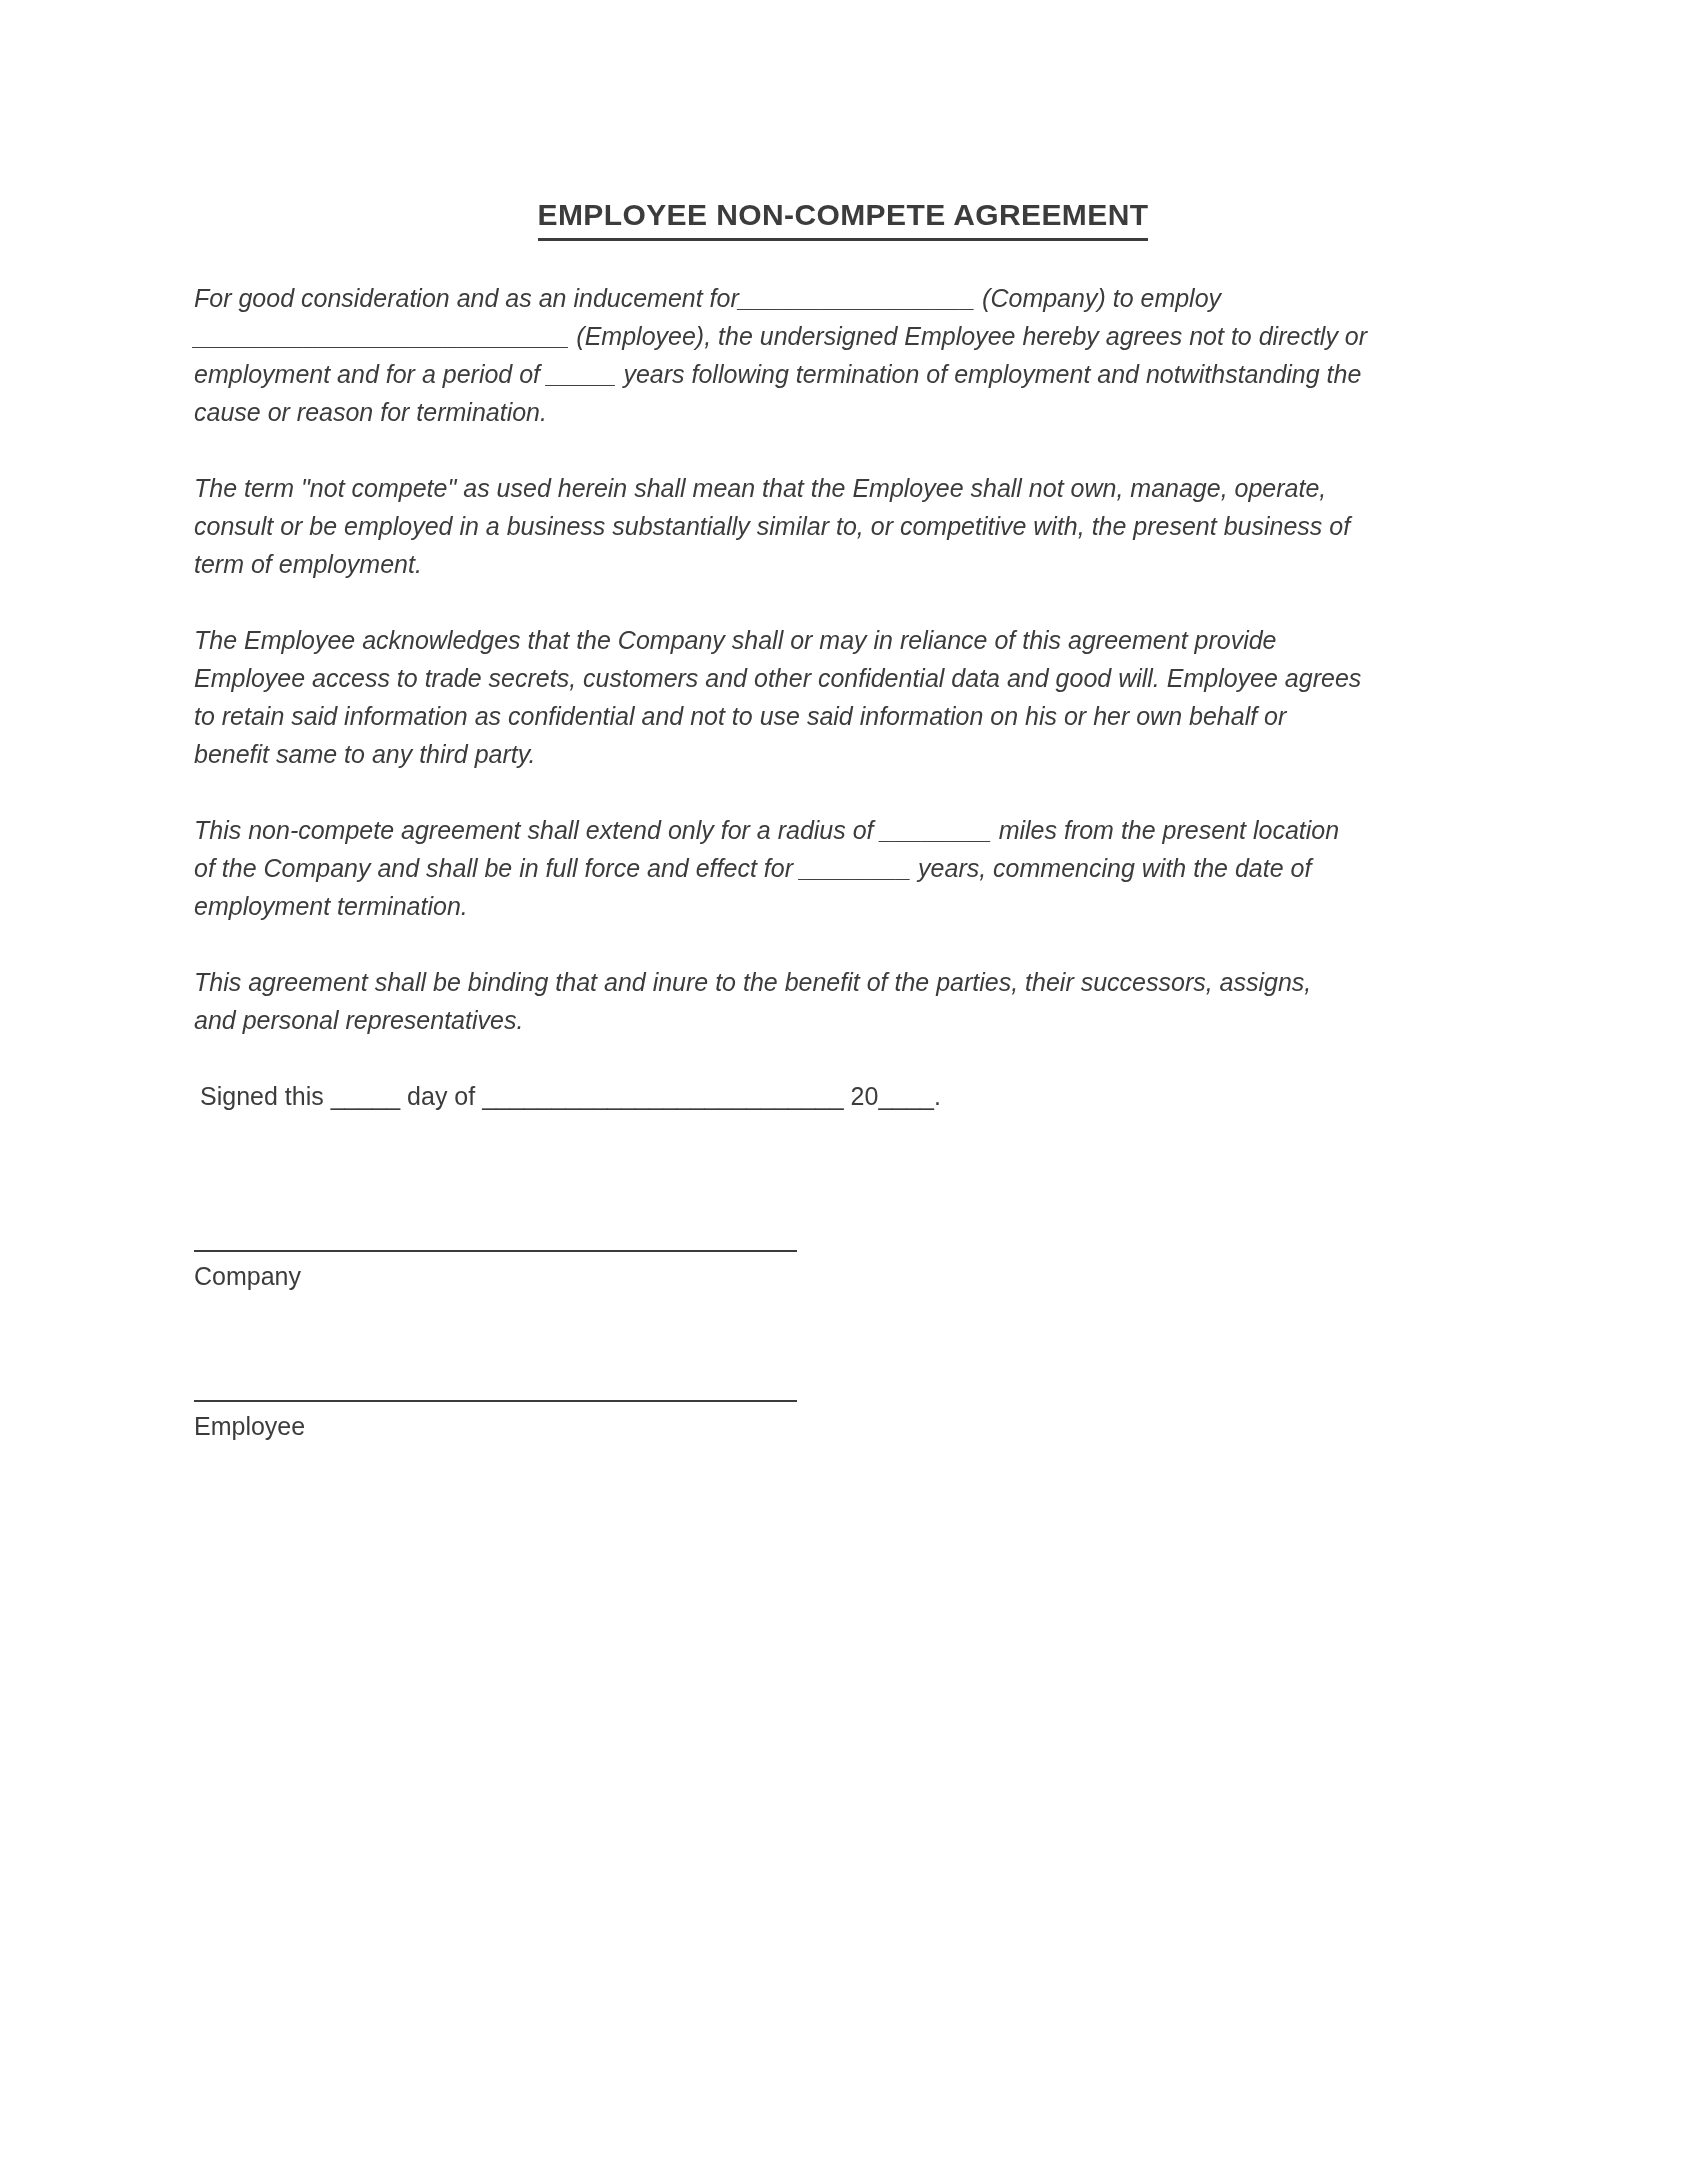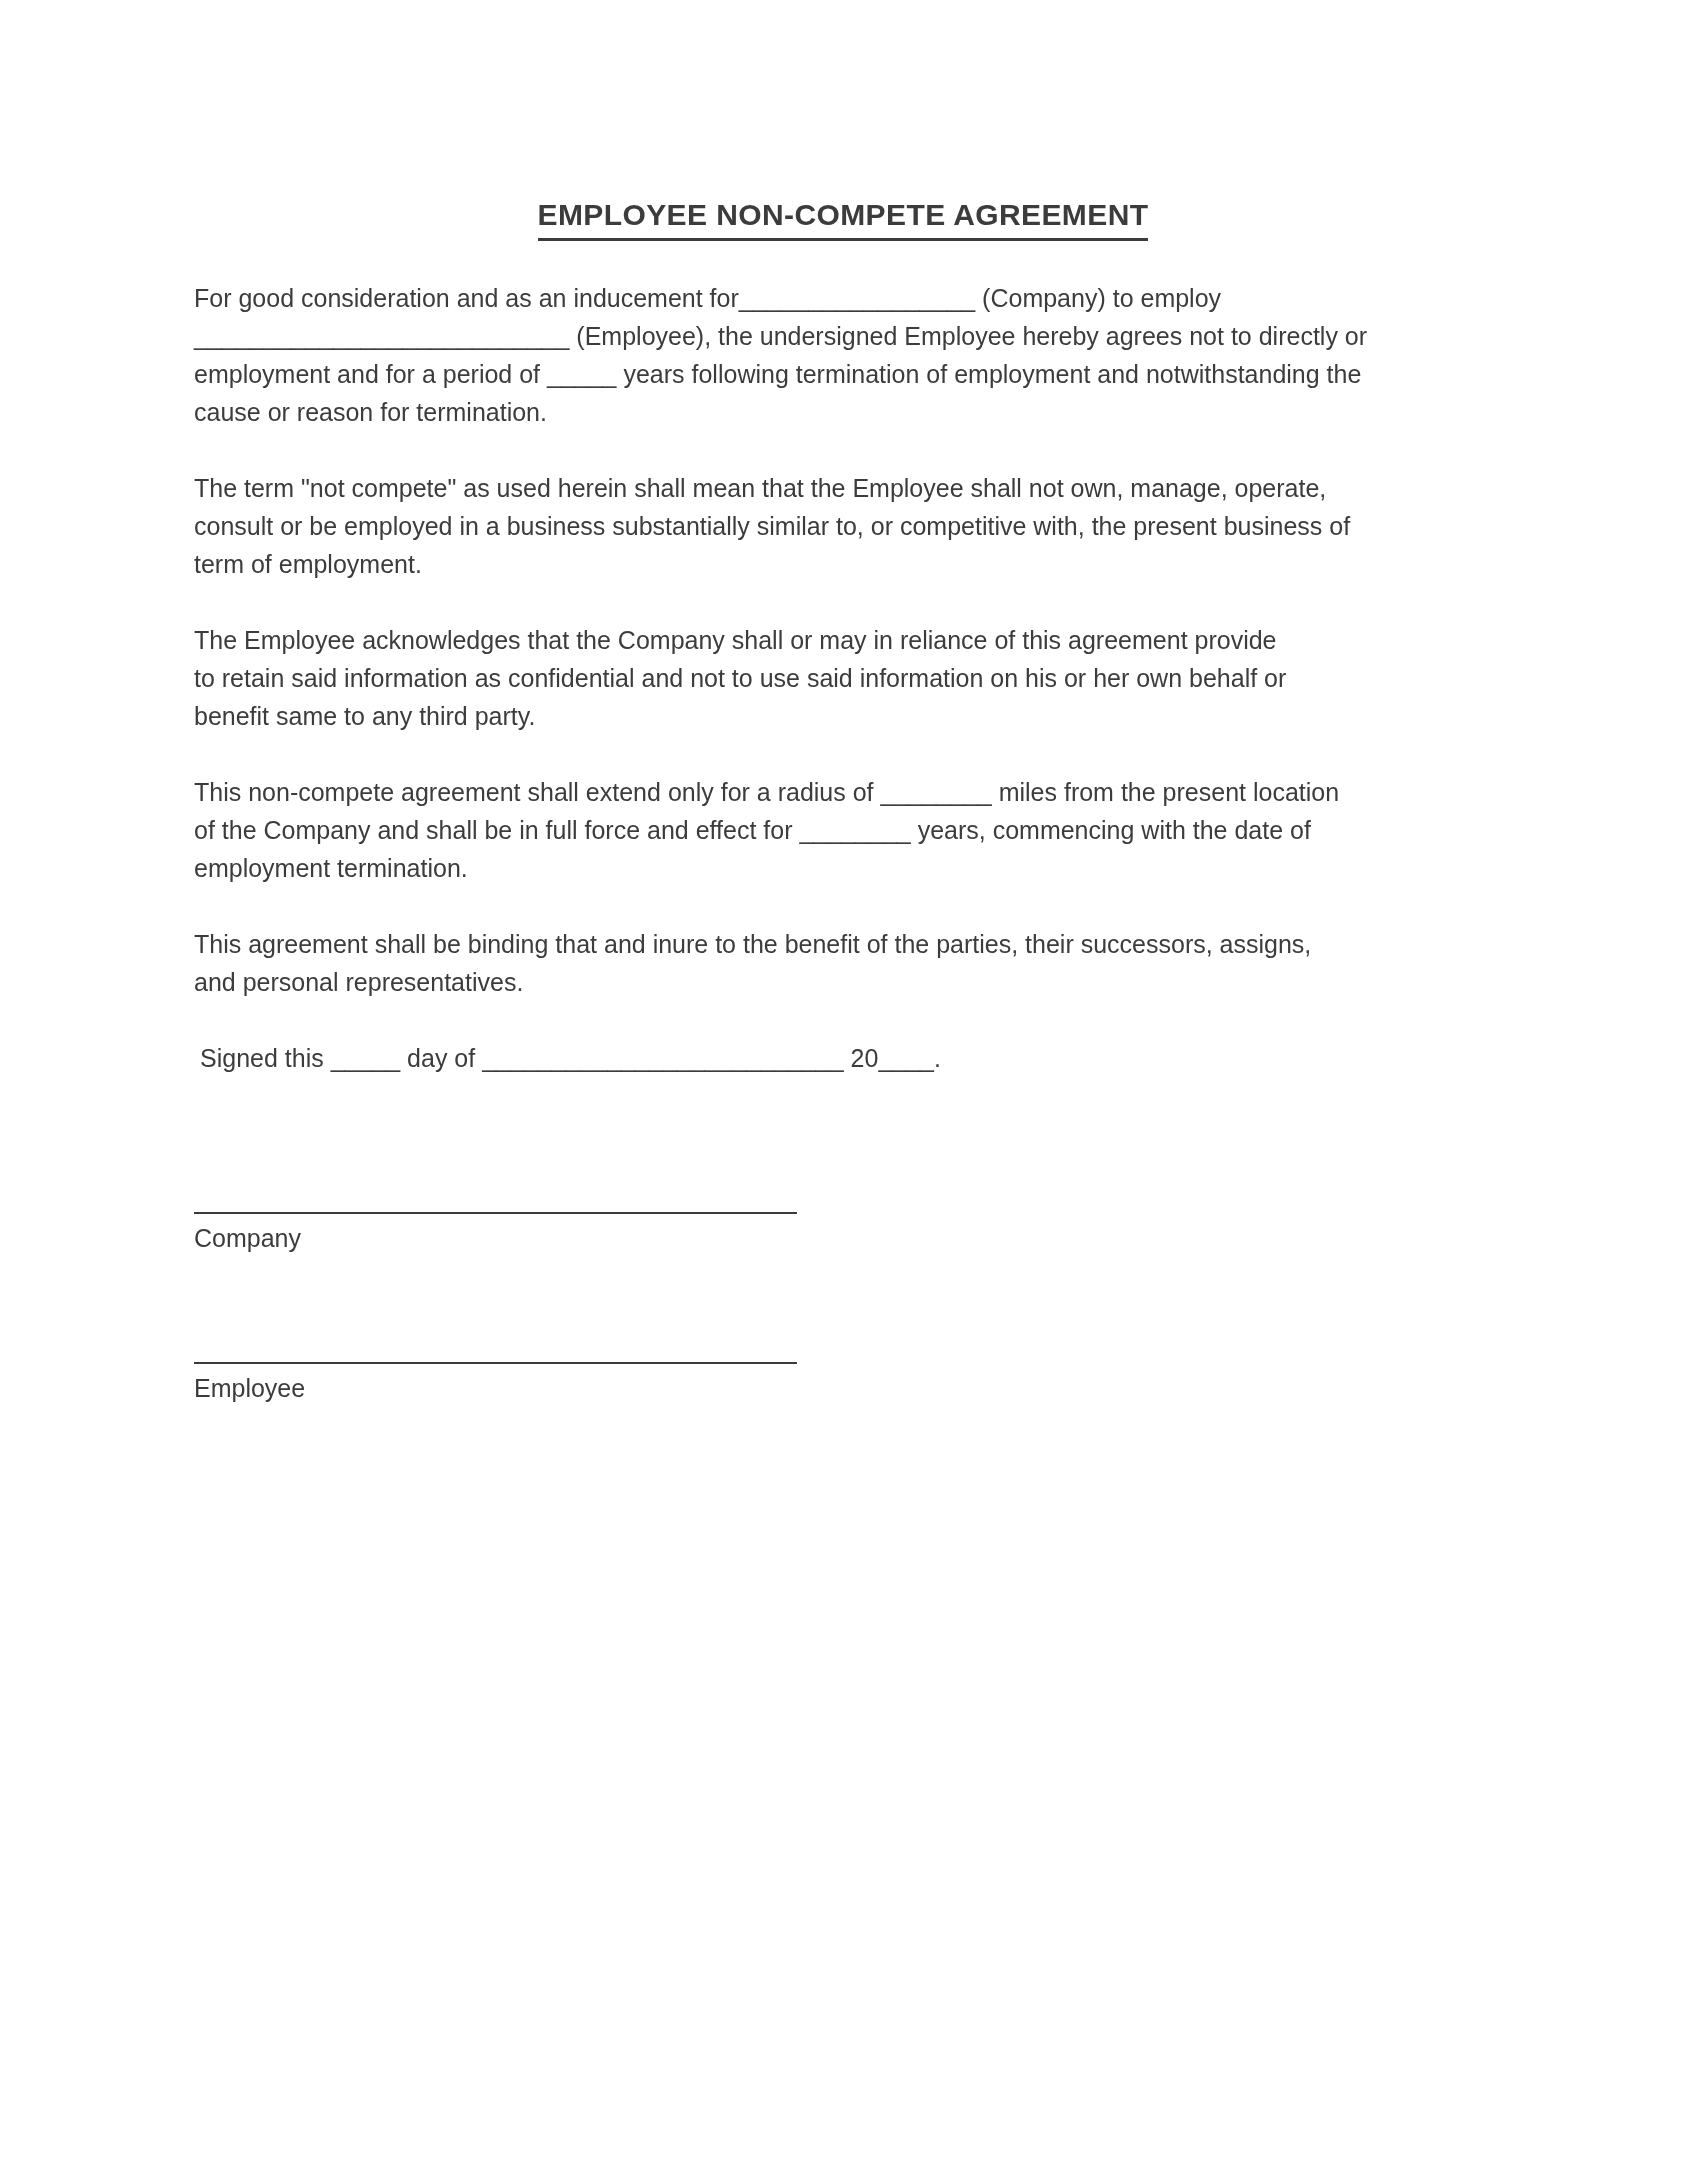--- a/index.html
+++ b/index.html
@@ -31,20 +31,21 @@
   .doc-title {
     display: inline-block;
     font-size: 30px;
     font-weight: bold;
     letter-spacing: 0.4px;
     border-bottom: 3.5px solid #3c3c3c;
     padding-bottom: 1.7px;
   }
   .para {
     margin: 0 0 38px 0;
+    font-style: italic;
   }
   .line {
     font-size: 25px;
     line-height: 38px;
     white-space: pre;
   }
   .signed-line {
     font-size: 25px;
     line-height: 38px;
     white-space: pre;
@@ -85,20 +86,21 @@
     </div>
 
     <div class="para">
       <div class="line">The term "not compete" as used herein shall mean that the Employee shall not own, manage, operate,</div>
       <div class="line">consult or be employed in a business substantially similar to, or competitive with, the present business of</div>
       <div class="line">term of employment.</div>
     </div>
 
     <div class="para">
       <div class="line">The Employee acknowledges that the Company shall or may in reliance of this agreement provide</div>
+      <div class="line">Employee access to trade secrets, customers and other confidential data and good will. Employee agrees</div>
       <div class="line">to retain said information as confidential and not to use said information on his or her own behalf or</div>
       <div class="line">benefit same to any third party.</div>
     </div>
 
     <div class="para">
       <div class="line">This non-compete agreement shall extend only for a radius of ________ miles from the present location</div>
       <div class="line">of the Company and shall be in full force and effect for ________ years, commencing with the date of</div>
       <div class="line">employment termination.</div>
     </div>
 

